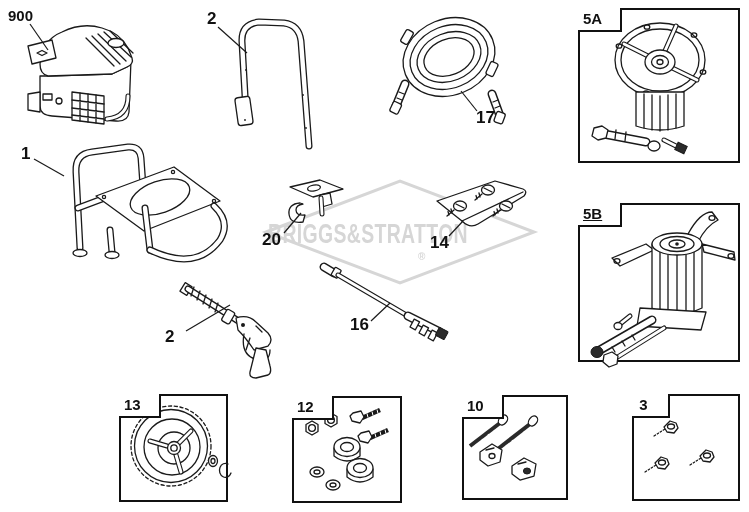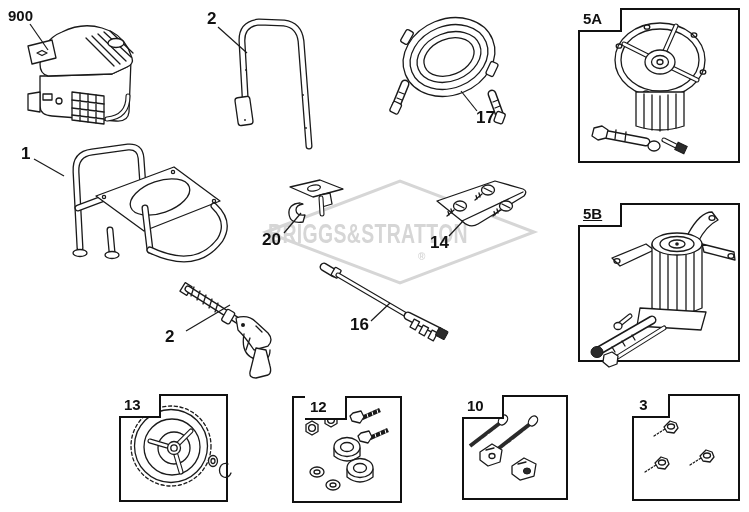--- a/index.html
+++ b/index.html
@@ -329,17 +329,17 @@
   <div class="callout" style="left:476px;top:109px;">17</div>
   <div class="callout" style="left:21px;top:145px;">1</div>
   <div class="callout" style="left:262px;top:231px;">20</div>
   <div class="callout" style="left:430px;top:234px;">14</div>
   <div class="callout" style="left:165px;top:328px;">2</div>
   <div class="callout" style="left:350px;top:316px;">16</div>
 
   <div class="ptag" style="left:578px;top:8px;">5A</div>
   <div class="ptag" style="left:578px;top:203px;text-decoration:underline;">5B</div>
   <div class="ptag" style="left:119px;top:394px;">13</div>
-  <div class="ptag" style="left:292px;top:396px;margin-left:13px;">12</div>
+  <div class="ptag" style="left:292px;top:396px;">12</div>
   <div class="ptag" style="left:462px;top:395px;">10</div>
   <div class="ptag" style="left:632px;top:394px;">3</div>
 
 </div>
 
 </body></html>

